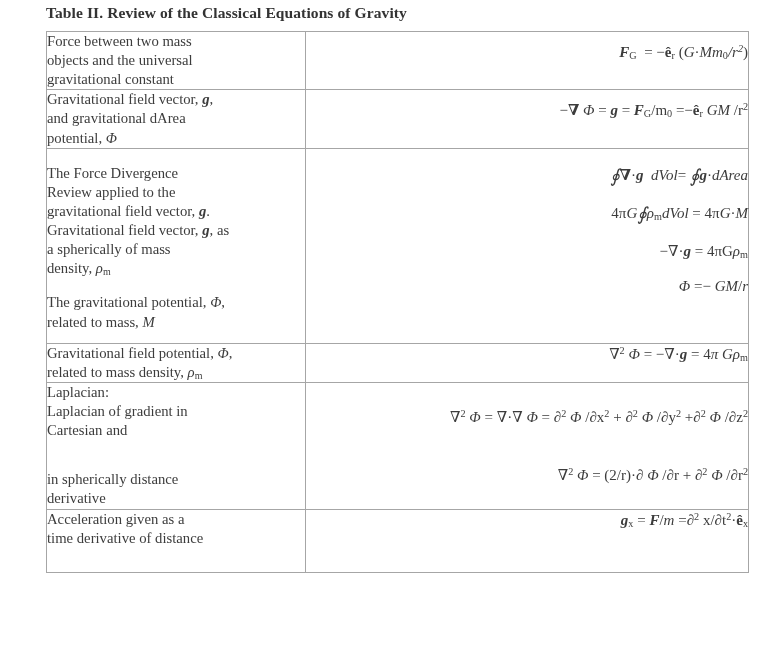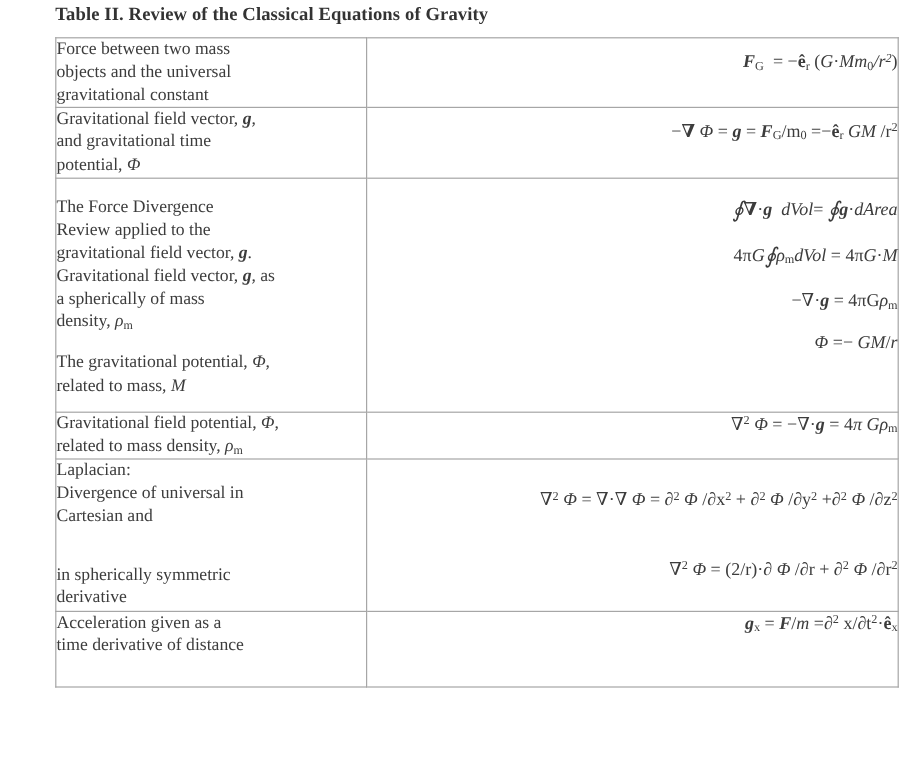--- a/index.html
+++ b/index.html
@@ -110,21 +110,21 @@
           <div class="eq-spacer-sm"></div>
           <div class="eq-line">
             <span class="bi">F</span><sub>G</sub> &nbsp;= −<span class="hat">ê</span><sub>r</sub> (<i>G</i>·<i>Mm</i><sub>0</sub><i>/r</i><sup><i>2</i></sup>)
           </div>
         </td>
       </tr>
 
       <tr>
         <td class="desc-cell">
           <span>Gravitational field vector, <span class="bi">g</span>,</span><br>
-          <span>and gravitational time</span><br>
+          <span>and gravitational dArea</span><br>
           <span>potential, <span class="phi">Φ</span></span>
         </td>
         <td class="eq-cell">
           <div class="eq-spacer-sm"></div>
           <div class="eq-line">
             −<span class="nabla">∇</span> <span class="phi">Φ</span> = <span class="bi">g</span> = <span class="bi">F</span><sub>G</sub>/m<sub>0</sub> =−<span class="hat">ê</span><sub>r</sub> <i>GM</i> /r<sup>2</sup>
           </div>
         </td>
       </tr>
 
@@ -169,25 +169,25 @@
         <td class="eq-cell">
           <div class="eq-line">
             <span class="nabla-thin">∇</span><sup>2</sup> <span class="phi">Φ</span> = −<span class="nabla-thin">∇</span>·<span class="bi">g</span> = 4<i>π</i> <i>G</i><i>ρ</i><sub>m</sub>
           </div>
         </td>
       </tr>
 
       <tr>
         <td class="desc-cell">
           <span>Laplacian:</span><br>
-          <span>Divergence of universal in</span><br>
+          <span>Laplacian of gradient in</span><br>
           <span>Cartesian and</span>
           <div class="desc-gap"></div>
           <div class="desc-gap"></div>
-          <span>in spherically symmetric</span><br>
+          <span>in spherically distance</span><br>
           <span>derivative</span>
         </td>
         <td class="eq-cell">
           <div class="eq-spacer"></div>
           <div class="eq-spacer-sm"></div>
           <div class="eq-line">
             <span class="nabla-thin">∇</span><sup>2</sup> <span class="phi">Φ</span> = <span class="nabla-thin">∇</span>·<span class="nabla-thin">∇</span> <span class="phi">Φ</span> = ∂<sup>2</sup> <span class="phi">Φ</span> /∂x<sup>2</sup> + ∂<sup>2</sup> <span class="phi">Φ</span> /∂y<sup>2</sup> +∂<sup>2</sup> <span class="phi">Φ</span> /∂z<sup>2</sup>
           </div>
           <div class="eq-spacer"></div>
           <div class="eq-spacer"></div>

